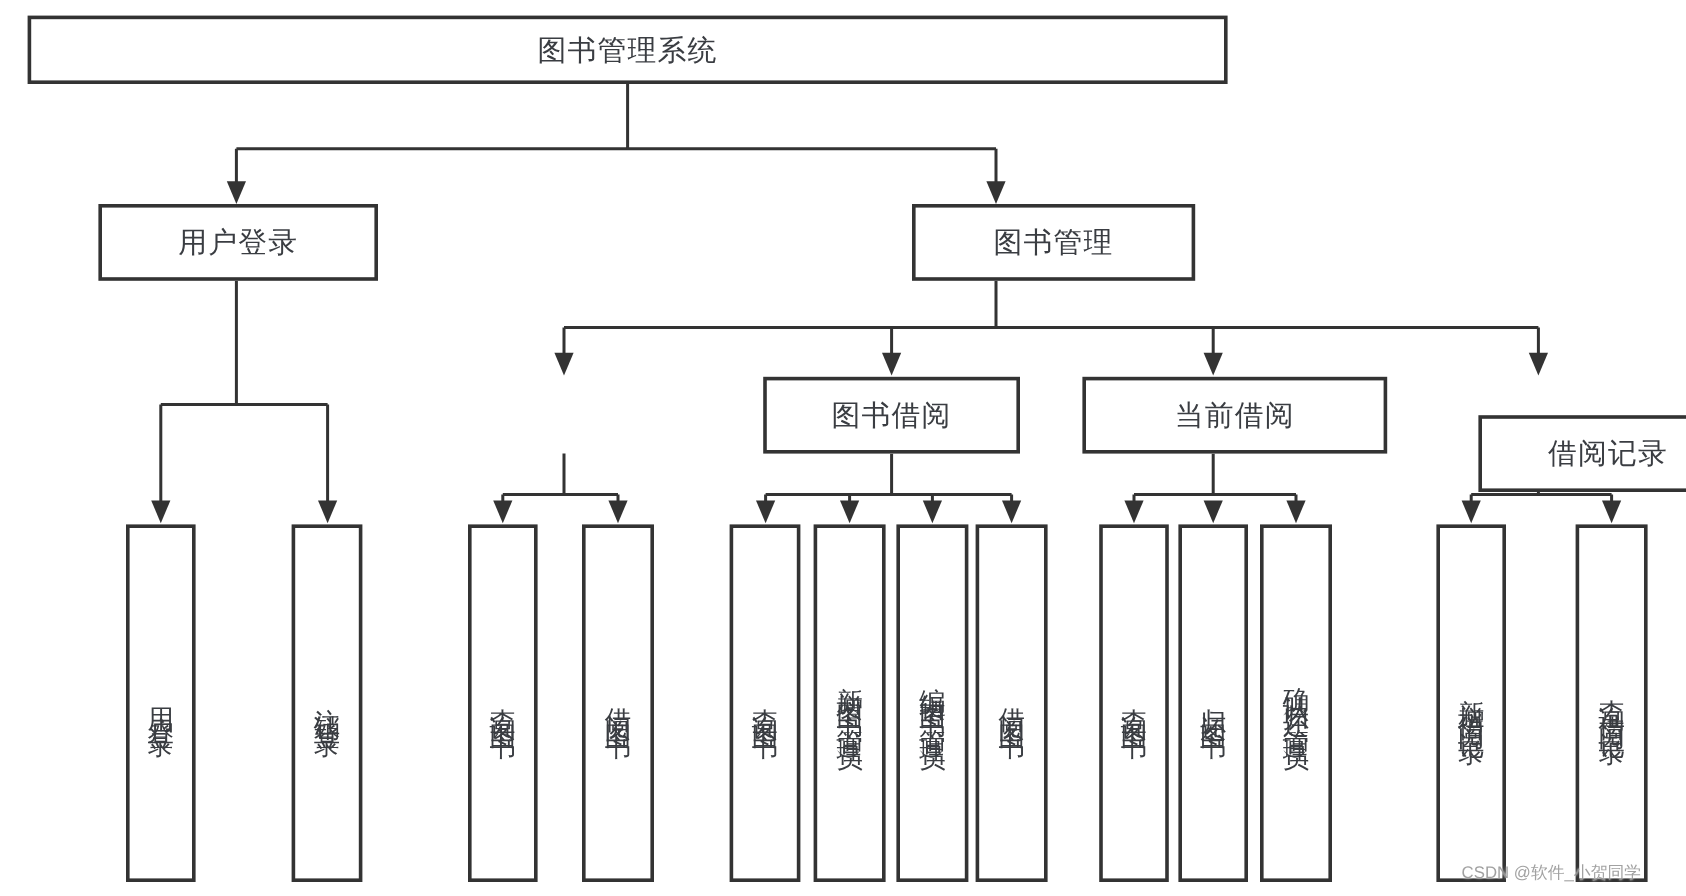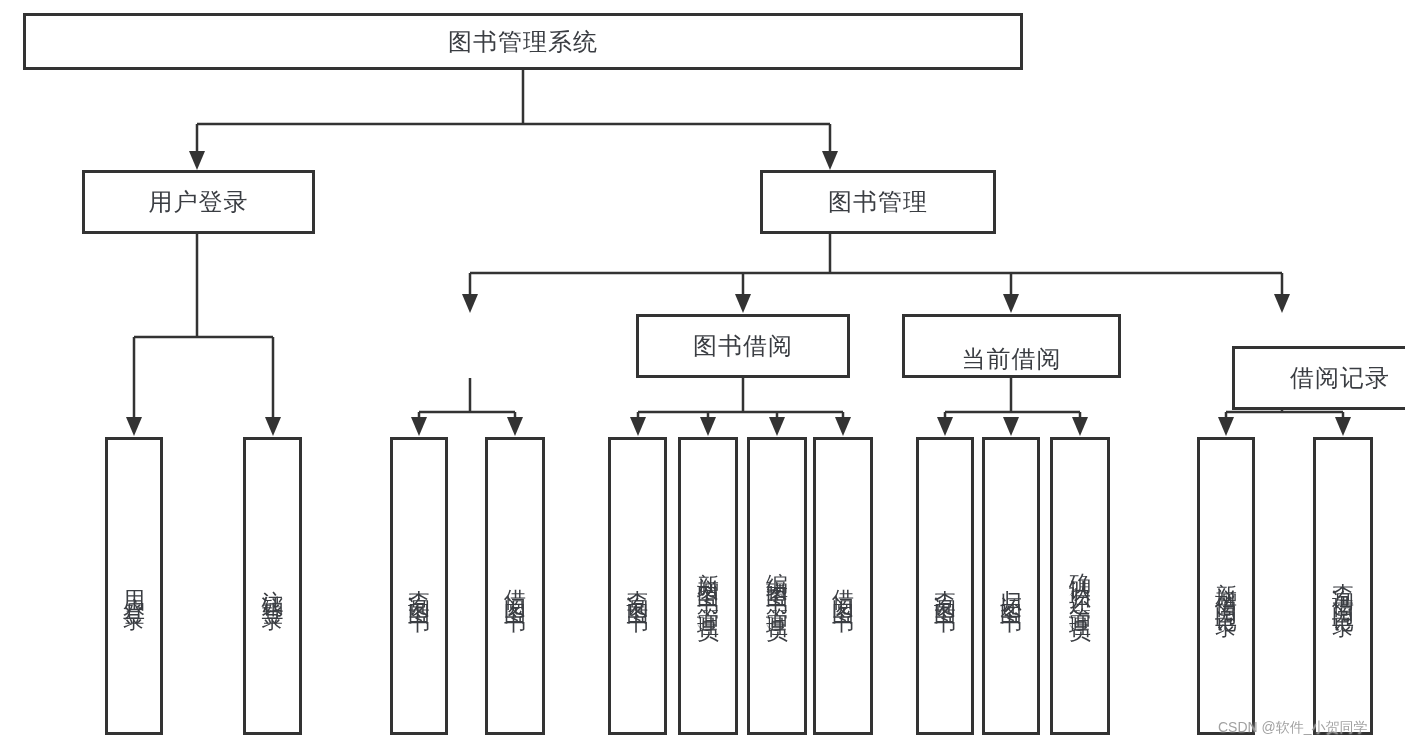--- a/index.html
+++ b/index.html
@@ -113,21 +113,21 @@
   <div class="hnode" style="left:82px; top:170px; width:233px; height:64px;">
     <span>用户登录</span>
   </div>
   <div class="hnode" style="left:712px; top:170px; width:236px; height:64px;margin-left:48px;">
     <span>图书管理</span>
   </div>
 
   <div class="hnode" style="left:636px; top:314px; width:214px; height:64px;">
     <span>图书借阅</span>
   </div>
-  <div class="hnode" style="left:902px; top:314px; width:219px; height:64px;align-items:flex-end;">
+  <div class="hnode" style="left:902px; top:314px; width:254px; height:64px;">
     <span>当前借阅</span>
   </div>
   <div class="hnode" style="left:1232px; top:314px; width:216px; height:64px;margin-top:32px;">
     <span>借阅记录</span>
   </div>
 
   <div class="vnode" style="left:105px; width:58px;">
     <span class="vtext">用户登录</span>
   </div>
   <div class="vnode" style="left:243px; width:59px;">

